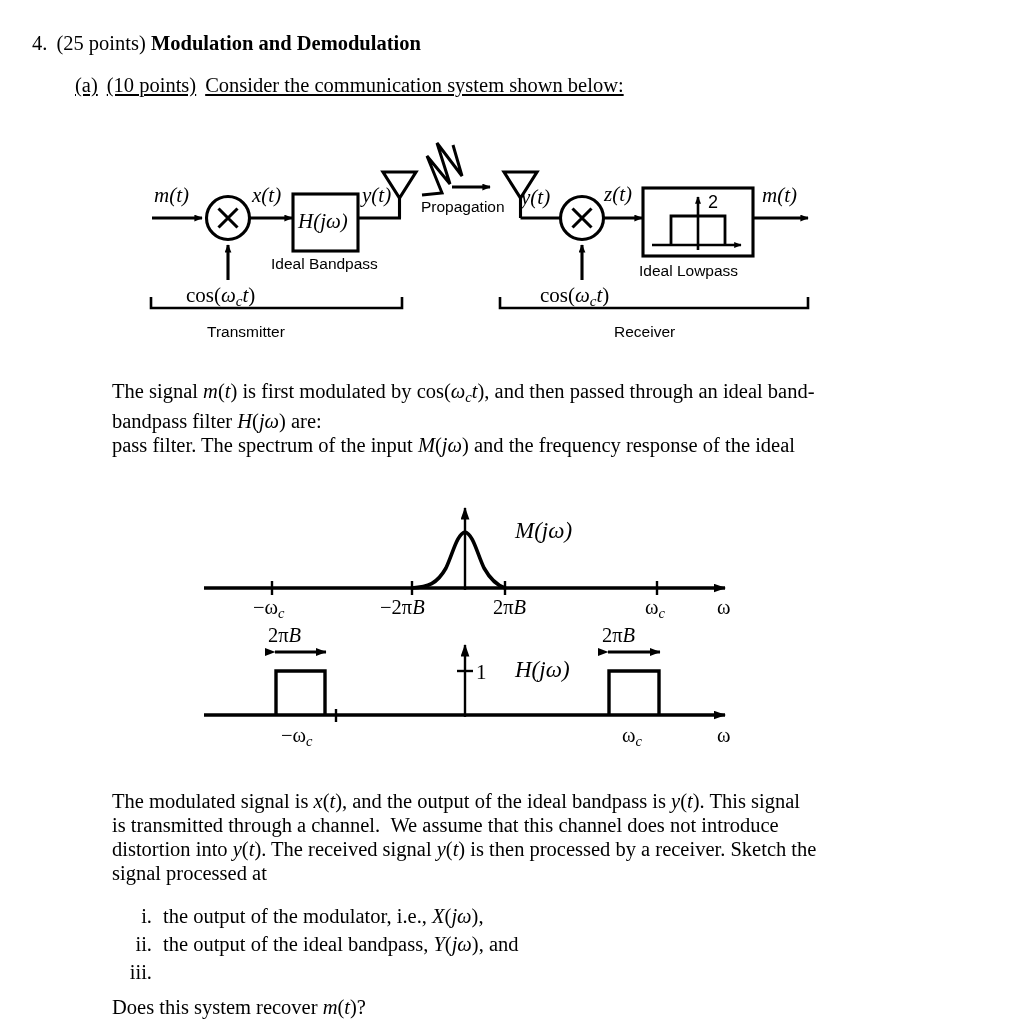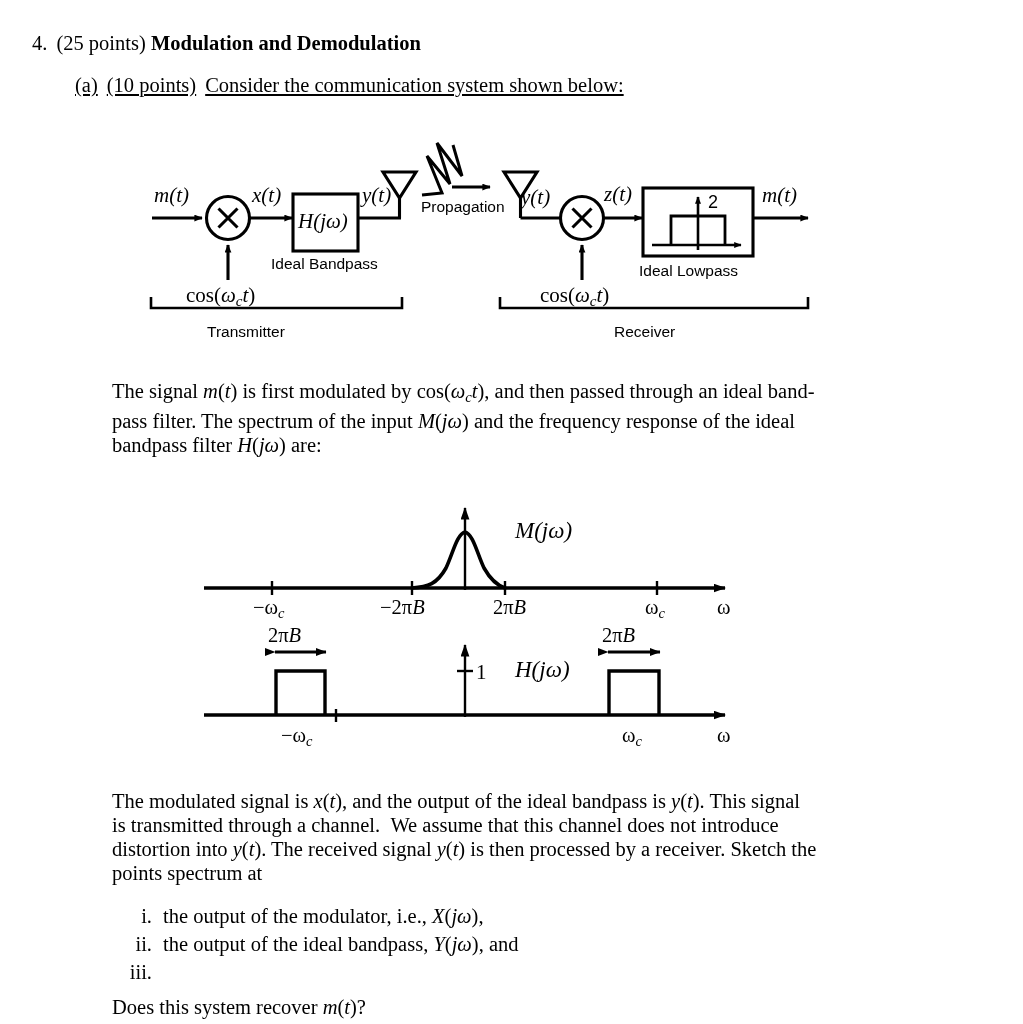--- a/index.html
+++ b/index.html
@@ -222,24 +222,24 @@
         <path d="M370,157 L370,168 L678,168 L678,157" fill="none" stroke="#000" stroke-width="2.6"></path>
       </g>
       <text x="484" y="197" class="sans" font-size="15.5">Receiver</text>
     </svg>
   </div>
 
   <div class="para" id="para-1">
     <p>The signal <i class="m">m</i>(<i class="m">t</i>) is
       first modulated by <span class="up">cos</span>(<i class="m">ω</i><span class="sub">c</span><i class="m">t</i>),
       and then passed through an ideal band-</p>
+    <p>bandpass filter <i class="m">H</i>(<i class="m">jω</i>)
+      are:</p>
     <p>pass filter. The spectrum of the input
       <i class="m">M</i>(<i class="m">jω</i>) and the frequency response of the ideal</p>
-    <p>bandpass filter <i class="m">H</i>(<i class="m">jω</i>)
-      are:</p>
   </div>
 
   <div id="spectrum-m">
     <svg width="570" height="135" viewBox="0 0 570 135">
       <defs>
         <marker id="arrA" markerWidth="13" markerHeight="11" refX="11.5" refY="4.4" orient="auto" markerUnits="userSpaceOnUse">
           <path d="M0,0 L12.5,4.4 L0,8.8 z" fill="#000"></path>
         </marker>
       </defs>
 
@@ -326,21 +326,21 @@
       <text x="325" y="57" class="serif" font-size="23" font-style="italic">H(<tspan>j</tspan>ω)</text>
     </svg>
   </div>
 
   <div class="para" id="para-2">
     <p>The modulated signal is <i class="m">x</i>(<i class="m">t</i>), and the output of the ideal bandpass is <i class="m">y</i>(<i class="m">t</i>). This signal</p>
     <p>is transmitted through a channel. &nbsp;We assume that
       this channel does not introduce</p>
     <p>distortion into <i class="m">y</i>(<i class="m">t</i>).
       The received signal <i class="m">y</i>(<i class="m">t</i>) is then processed by a receiver. Sketch the</p>
-    <p>points spectrum at</p>
+    <p>signal processed at</p>
   </div>
 
   <div class="list">
     <div class="row">
       <span class="marker">i.</span>
       <span>the output of the modulator, i.e., <i class="m">X</i>(<i class="m">jω</i>),</span>
     </div>
     <div class="row">
       <span class="marker">ii.</span>
       <span>the output of the ideal bandpass, <i class="m">Y</i>(<i class="m">jω</i>), and</span>

